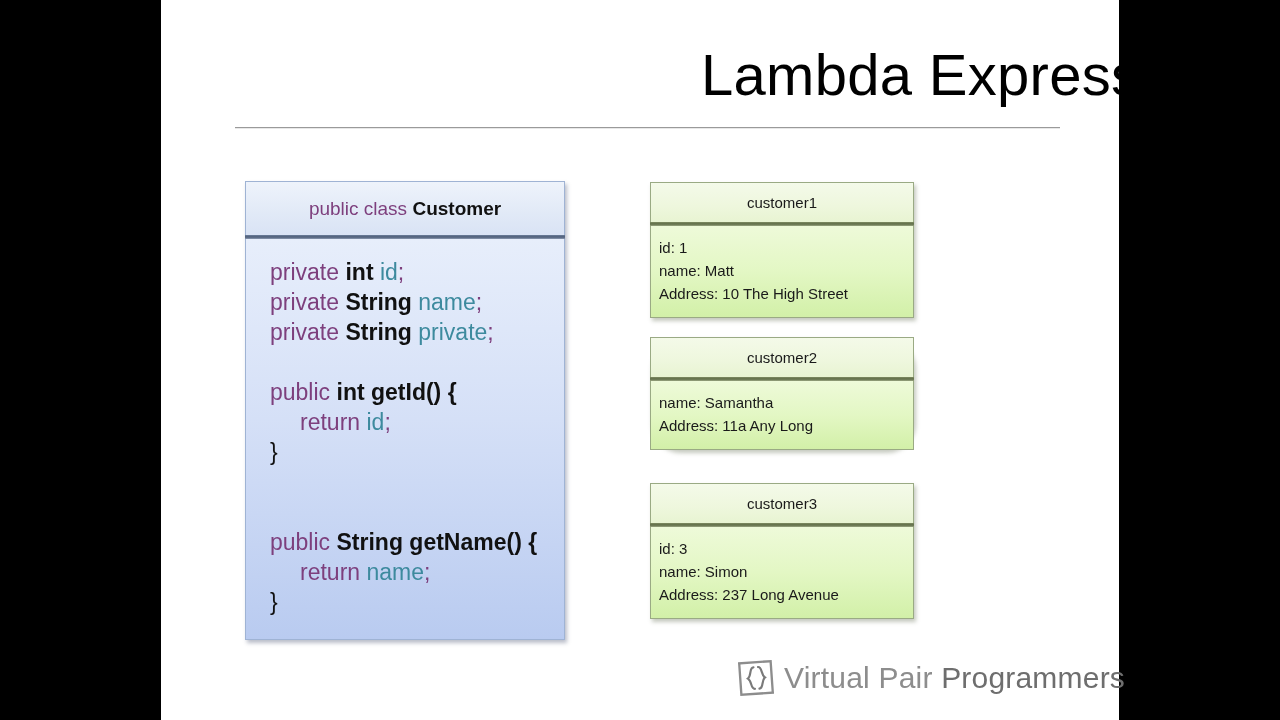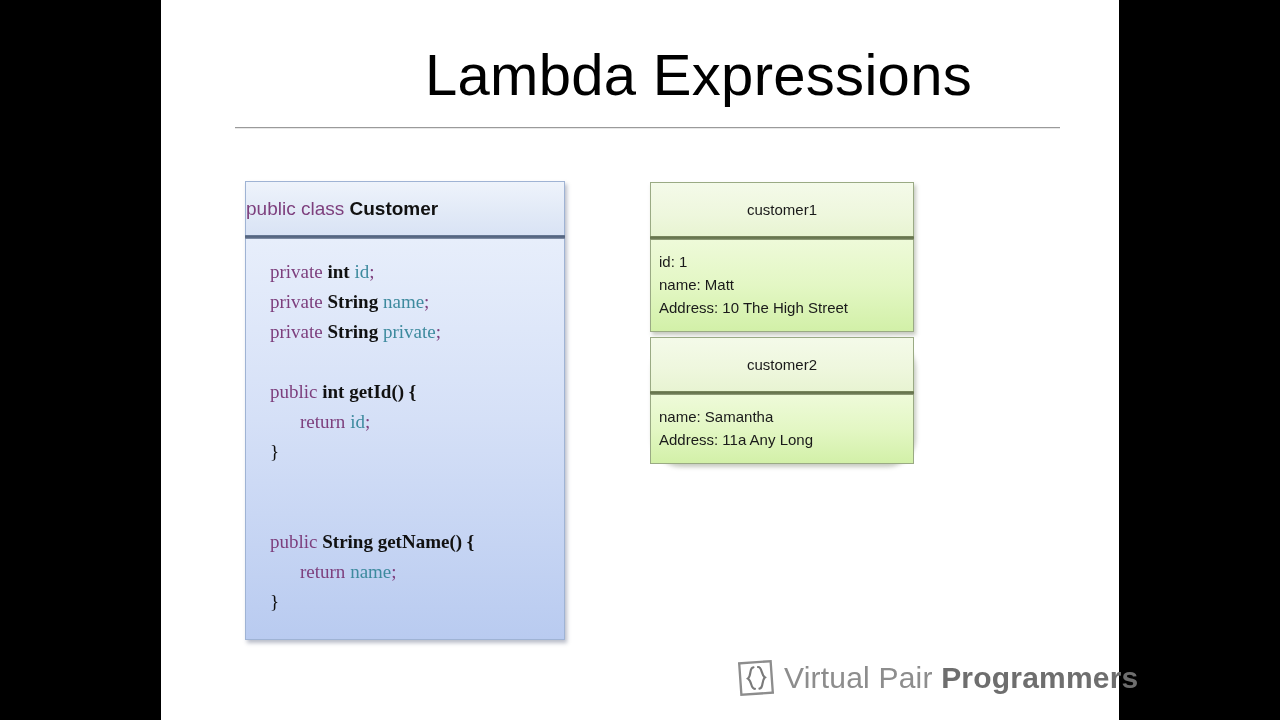--- a/index.html
+++ b/index.html
@@ -26,24 +26,24 @@
     left: 161px;
     top: 0;
     width: 958px;
     height: 720px;
     background: #ffffff;
   }
 
   
   #slide-title {
     position: absolute;
-    left: 0;
+    left: 12px;
     top: 41px;
     width: 1075px;
-    text-align: center;
+    text-align: right;
     font-size: 58px;
     line-height: 68px;
     font-weight: 400;
     color: #000000;
     letter-spacing: 0.3px;
     white-space: nowrap;
   }
   #title-rule {
     position: absolute;
     left: 74px;
@@ -63,36 +63,36 @@
     box-shadow: 2px 3px 4px rgba(80, 90, 120, 0.40);
   }
   #class-header {
     height: 54px;
     box-sizing: border-box;
     border: 1px solid #9fb3d4;
     border-bottom: none;
     background: linear-gradient(to bottom, #eef3fb 0%, #e2eaf7 55%, #d9e3f5 100%);
     display: flex;
     align-items: center;
+    justify-content: center;
     font-size: 19px;
     white-space: nowrap;
   }
   #class-divider {
     height: 4px;
     background: linear-gradient(to bottom, #6d7f9c 0%, #4d5d78 50%, #8b99b2 100%);
   }
   #class-body {
     box-sizing: border-box;
     border: 1px solid #9fb3d4;
     border-top: none;
     background: linear-gradient(to bottom, #e7eefb 0%, #d5e0f7 45%, #b9cbf0 100%);
     padding: 18px 0 22px 24px;
-    font-size: 19px;
+    font-size: 23px;
     line-height: 30px;
-    font-family: Liberation Serif, serif;
   }
   .code-line { white-space: pre; }
   .code-blank { height: 30px; }
   .kw     { color: #7d3f7d; }
   .type   { color: #111111; font-weight: bold; }
   .field  { color: #3d8a9e; }
   .plain  { color: #111111; }
   .indent { display: inline-block; width: 30px; }
 
   
@@ -100,21 +100,21 @@
     position: absolute;
     left: 489px;
     width: 264px;
     box-shadow: 2px 3px 4px rgba(110, 120, 95, 0.40);
   }
   #object-box-0 { top: 182px; }
   #object-box-1 { top: 337px; border-radius: 29px; }
   #object-box-2 { top: 483px; }
 
   .object-header {
-    height: 54px;
+    height: 40px;
     box-sizing: border-box;
     border: 1px solid #9aaa84;
     border-bottom: none;
     background: linear-gradient(to bottom, #f4fae9 0%, #eef7dd 60%, #e8f4d2 100%);
     display: flex;
     align-items: center;
     justify-content: center;
     font-size: 15px;
     color: #1a1a1a;
     white-space: nowrap;
@@ -150,21 +150,21 @@
     flex: none;
     transform: rotate(-4deg);
   }
   #logo-wordmark {
     font-size: 30px;
     color: #8d8d8d;
     white-space: nowrap;
     letter-spacing: 0.2px;
   }
   #logo-word-1 { font-weight: 400; }
-  #logo-word-2 { font-weight: bold; color: #6e6e6e; }
+  #logo-word-2 { font-weight: normal; color: #6e6e6e; }
 </style>
 </head>
 <body>
 
 <div id="slide-stage">
 
   <div id="letterbox-left" style="position:absolute;left:0;top:0;width:161px;height:720px;background:#000;"></div>
   <div id="letterbox-right" style="position:absolute;left:1119px;top:0;width:161px;height:720px;background:#000;"></div>
 
   <div id="slide-canvas">
@@ -222,20 +222,29 @@
 
     <div class="object-box" id="object-box-1">
       <div class="object-header">customer2</div>
       <div class="object-divider"></div>
       <div class="object-body">
         <div class="object-field">name: Samantha</div>
         <div class="object-field">Address: 11a Any Long</div>
       </div>
     </div>
 
+    <div class="object-box" id="object-box-2">
+      <div class="object-header">customer3</div>
+      <div class="object-divider"></div>
+      <div class="object-body">
+        <div class="object-field">id: 3</div>
+        <div class="object-field">name: Simon</div>
+        <div class="object-field">Address: 237 Long Avenue</div>
+      </div>
+    </div>
 
     <div id="footer-logo">
       <svg id="logo-mark" viewBox="0 0 40 40">
         <rect x="2.5" y="2.5" width="35" height="35" fill="#ffffff" stroke="#8d8d8d" stroke-width="2.6"></rect>
         <path d="M18 8 C13 8 15.5 17 11 20 C15.5 23 13 32 18 32" fill="none" stroke="#7a7a7a" stroke-width="2.4" stroke-linecap="round"></path>
         <path d="M23 8 C28 8 25.5 17 30 20 C25.5 23 28 32 23 32" fill="none" stroke="#7a7a7a" stroke-width="2.4" stroke-linecap="round"></path>
       </svg>
       <div id="logo-wordmark"><span id="logo-word-1">Virtual Pair</span> <span id="logo-word-2">Programmers</span></div>
     </div>
 

